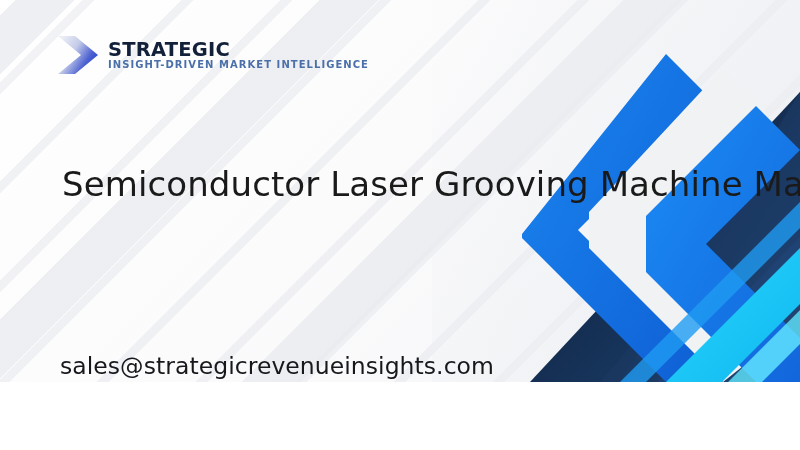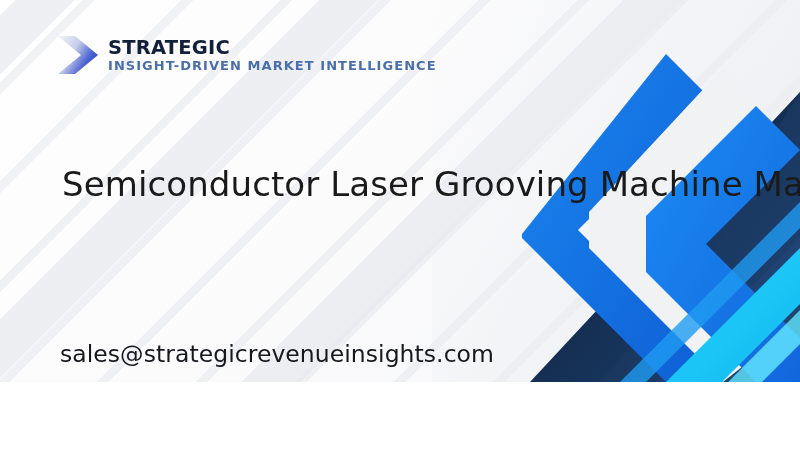--- a/index.html
+++ b/index.html
@@ -99,21 +99,21 @@
   .logo-line1, .logo-line2 {
     font-family: "DejaVu Sans", "Liberation Sans", sans-serif;
     font-weight: bold;
     font-size: 19.5px;
     letter-spacing: 0.2px;
     color: #12203a;
     line-height: 1.05;
   }
   .logo-tagline {
     font-family: "DejaVu Sans", "Liberation Sans", sans-serif;
-    font-size: 13px;
+    font-size: 10px;
     font-weight: bold;
     letter-spacing: 1.05px;
     color: #4a6fa9;
     white-space: nowrap;
   }
 
   
   .title {
     position: absolute;
     left: 62px;
@@ -125,21 +125,21 @@
     letter-spacing: 0.1px;
     white-space: nowrap;
     line-height: 1.25;
     z-index: 5;
   }
 
   
   .email {
     position: absolute;
     left: 60px;
-    top: 340px;
+    top: 352px;
     font-size: 23.5px;
     font-weight: normal;
     color: #16181c;
     letter-spacing: 0.05px;
     white-space: nowrap;
     z-index: 5;
   }
 </style>
 </head>
 <body>

